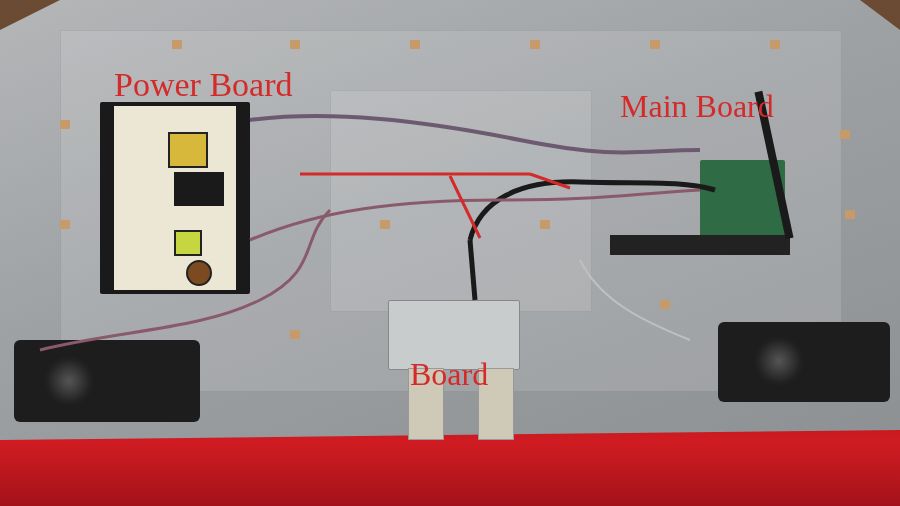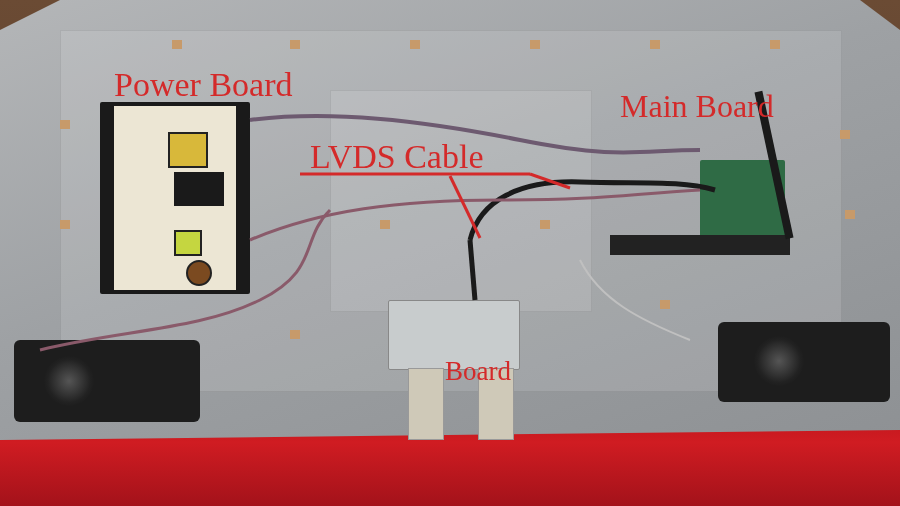--- a/index.html
+++ b/index.html
@@ -19,21 +19,21 @@
   .main-bracket{position:absolute;left:610px;top:235px;width:180px;height:20px;background:#222;}
   .tcon-board{left:388px;top:300px;width:130px;height:68px;background:#c8cccd;border:1px solid #888;}
   .ribbon{position:absolute;background:#cfc9b8;border:1px solid #999;}
   .speaker{position:absolute;background:#1d1d1d;border-radius:6px;}
   .speaker .cone{position:absolute;border-radius:50%;background:radial-gradient(circle,#555 0%,#222 60%,#111 100%);}
   .label{position:absolute;color:#d42a2a;font-family:"Liberation Serif",serif;white-space:nowrap;line-height:1;}
   .lbl-power{left:114px;top:68px;font-size:34px;}
   .lbl-main{left:620px;top:90px;font-size:32px;}
   .lbl-lvds{left:310px;top:140px;font-size:34px;}
   .lbl-tcon1{left:388px;top:314px;font-size:32px;}
-  .lbl-tcon2{left:410px;top:358px;font-size:27px;margin-left:35px;}
+  .lbl-tcon2{left:410px;top:358px;font-size:32px;}
   svg.lines{position:absolute;left:0;top:0;}
 </style>
 </head>
 <body>
 
 <div class="scene">
   <div class="floor"></div>
   <div class="cloth"></div>
 
   <div class="panel">
@@ -90,15 +90,14 @@
   </svg>
 
   <svg class="lines" width="900" height="506">
     <line x1="300" y1="174" x2="530" y2="174" stroke="#d42a2a" stroke-width="3"></line>
     <line x1="450" y1="176" x2="480" y2="238" stroke="#d42a2a" stroke-width="3"></line>
     <line x1="530" y1="174" x2="570" y2="188" stroke="#d42a2a" stroke-width="3"></line>
   </svg>
 
   <div class="label lbl-power">Power Board</div>
   <div class="label lbl-main">Main Board</div>
-  <div class="label lbl-lvds">LVDS Cable</div>
   <div class="label lbl-tcon2">Board</div>
 </div>
 
 </body></html>

